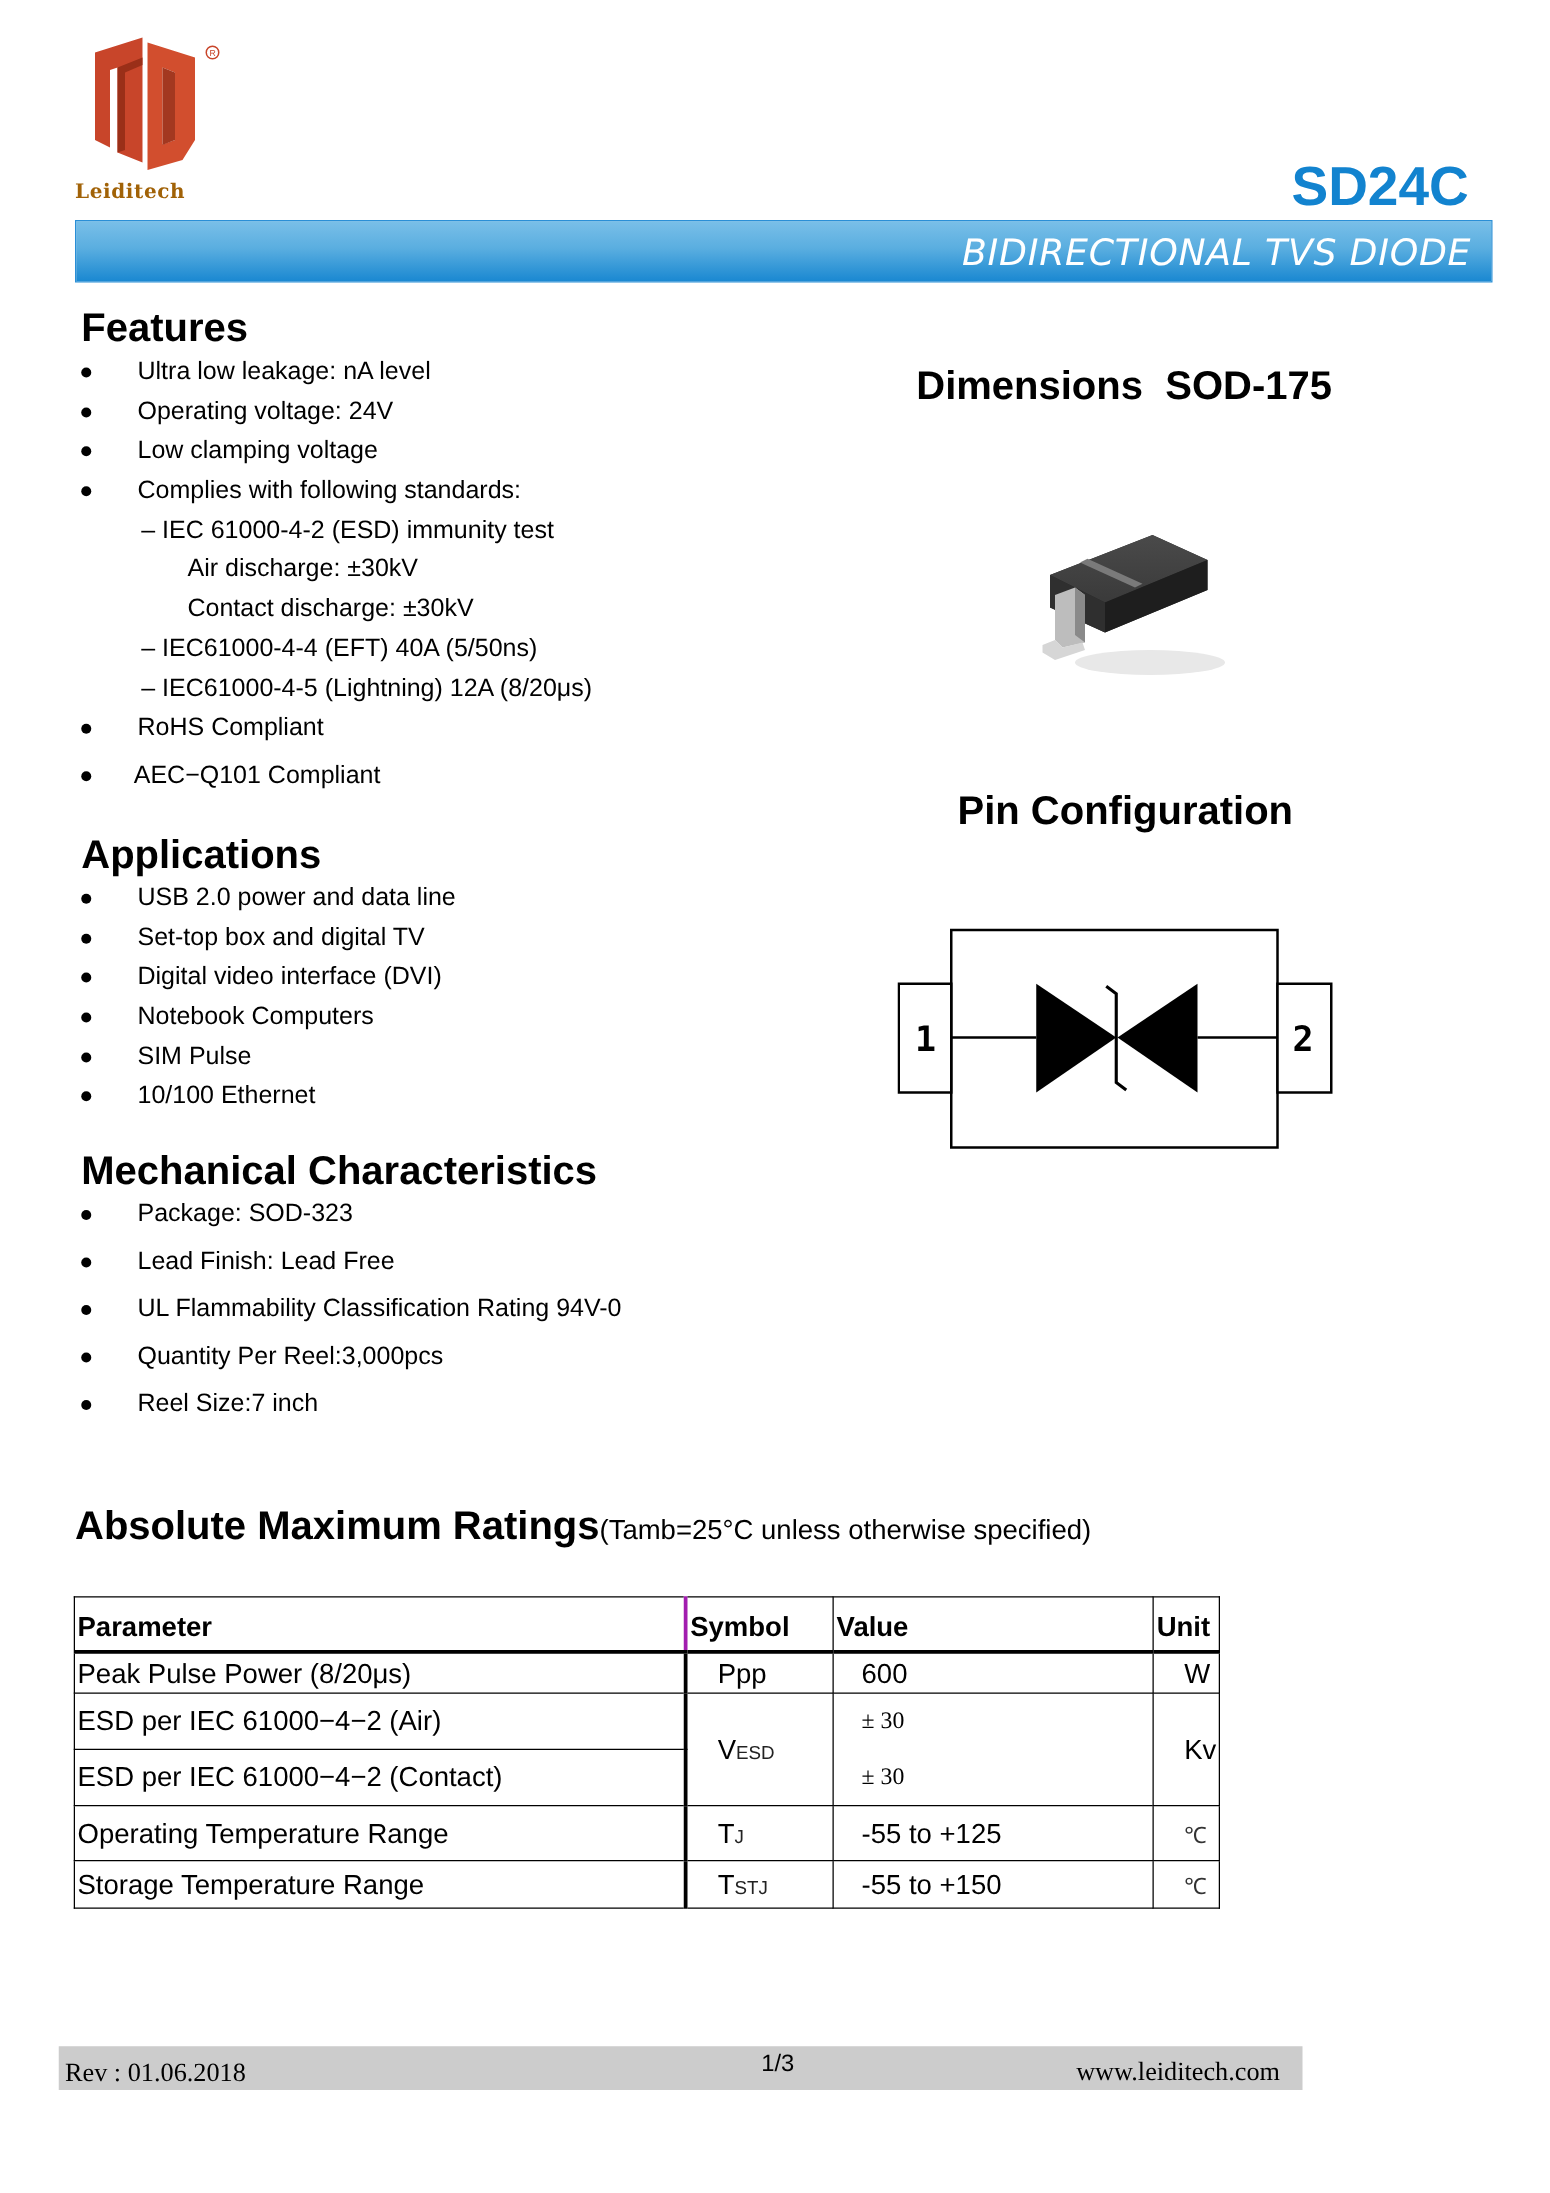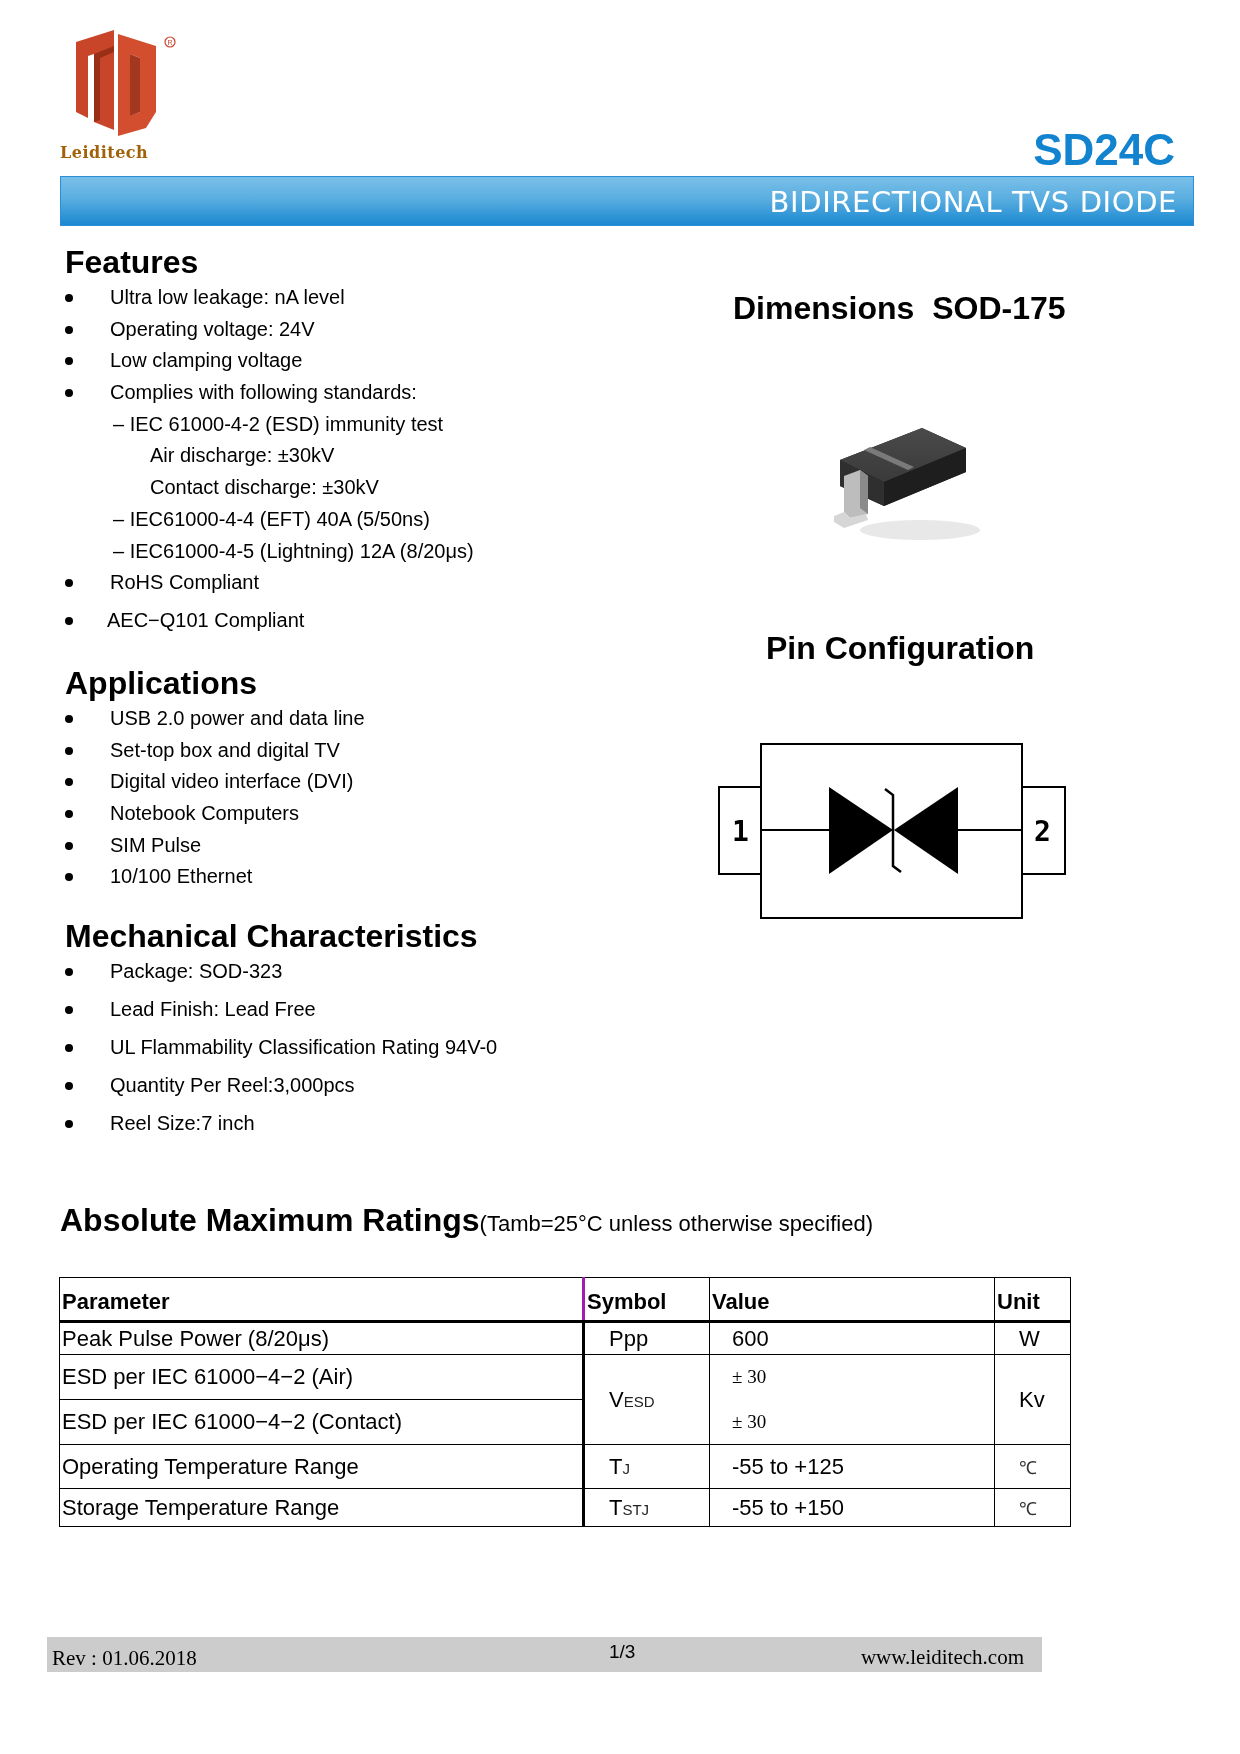--- a/index.html
+++ b/index.html
@@ -5,40 +5,40 @@
     * { margin: 0; padding: 0; box-sizing: border-box; }
     html, body { width: 1240px; height: 1754px; background: #ffffff; }
     body { position: relative; font-family: "Liberation Sans", sans-serif; color: #000; overflow: hidden; }
 
     .logo { position: absolute; left: 58px; top: 22px; width: 124px; height: 150px; }
     .logo-text { position: absolute; left: 60px; top: 143px; font-family: "DejaVu Serif", serif; font-weight: bold; font-size: 16px; letter-spacing: 0.5px; color: #a16207; }
 
     .part-number { position: absolute; right: 65px; top: 125px; font-size: 44px; font-weight: bold; color: #1283cf; }
     .banner { position: absolute; left: 60px; top: 176px; width: 1134px; height: 50px;
       background: linear-gradient(to bottom, #79bfe8 0%, #5aaee0 45%, #1a88d1 100%);
-      border: 1px solid #2a8fd6; }
+      border: 1px solid #2a8fd6; font-style: italic; }
     .banner-text { position: absolute; right: 16px; top: 8px; font-family: "DejaVu Sans", sans-serif; font-size: 29px; color: #ffffff; letter-spacing: 0.6px; }
 
     h2.section { position: absolute; font-size: 32px; font-weight: bold; left: 65px; }
     .list { position: absolute; left: 65px; list-style: none; }
     .list li { position: relative; font-size: 20px; height: 31.7px; line-height: 28px; }
     .list li .bullet { position: absolute; left: 0; top: 11px; width: 8px; height: 8px; background: #000; border-radius: 50%; }
     .list li .txt { position: absolute; left: 45px; white-space: nowrap; }
     .list li.sub .txt { left: 48px; }
     .list li.sub2 .txt { left: 85px; }
 
     .dim-title { position: absolute; left: 733px; top: 290px; font-size: 32px; font-weight: bold; }
     .pin-title { position: absolute; left: 766px; top: 630px; font-size: 32px; font-weight: bold; }
     .package-img { position: absolute; left: 830px; top: 410px; width: 160px; height: 140px; }
     .pin-diagram { position: absolute; left: 718px; top: 740px; width: 360px; height: 190px; }
 
     .amr-title { position: absolute; left: 60px; top: 1202px; font-size: 32px; font-weight: bold; white-space: nowrap; }
     .amr-note { font-size: 22px; font-weight: normal; }
 
-    table.ratings { position: absolute; left: 59px; top: 1277px; width: 1012px; border-collapse: collapse; font-size: 22px; }
+    table.ratings { position: absolute; left: 59px; top: 1277px; width: 917px; border-collapse: collapse; font-size: 22px; }
     table.ratings td, table.ratings th { border: 1.5px solid #000; padding: 0 2px; vertical-align: middle; white-space: nowrap; }
     table.ratings th { font-weight: bold; text-align: left; height: 44px; padding-top: 6px; border-bottom: 3px solid #000; }
     table.ratings th.c-param { width: 524px; }
     table.ratings th.c-sym { width: 126px; border-left: 3px solid #a21caf; }
     table.ratings th.c-val { width: 285px; }
     table.ratings td.sym { border-left: 3px solid #000; padding-left: 24px; }
     table.ratings td.val { padding-left: 22px; }
     table.ratings td.unit { padding-left: 24px; }
     .r1 td { height: 33px; }
     .r2 td, .r3 td { height: 45px; }

